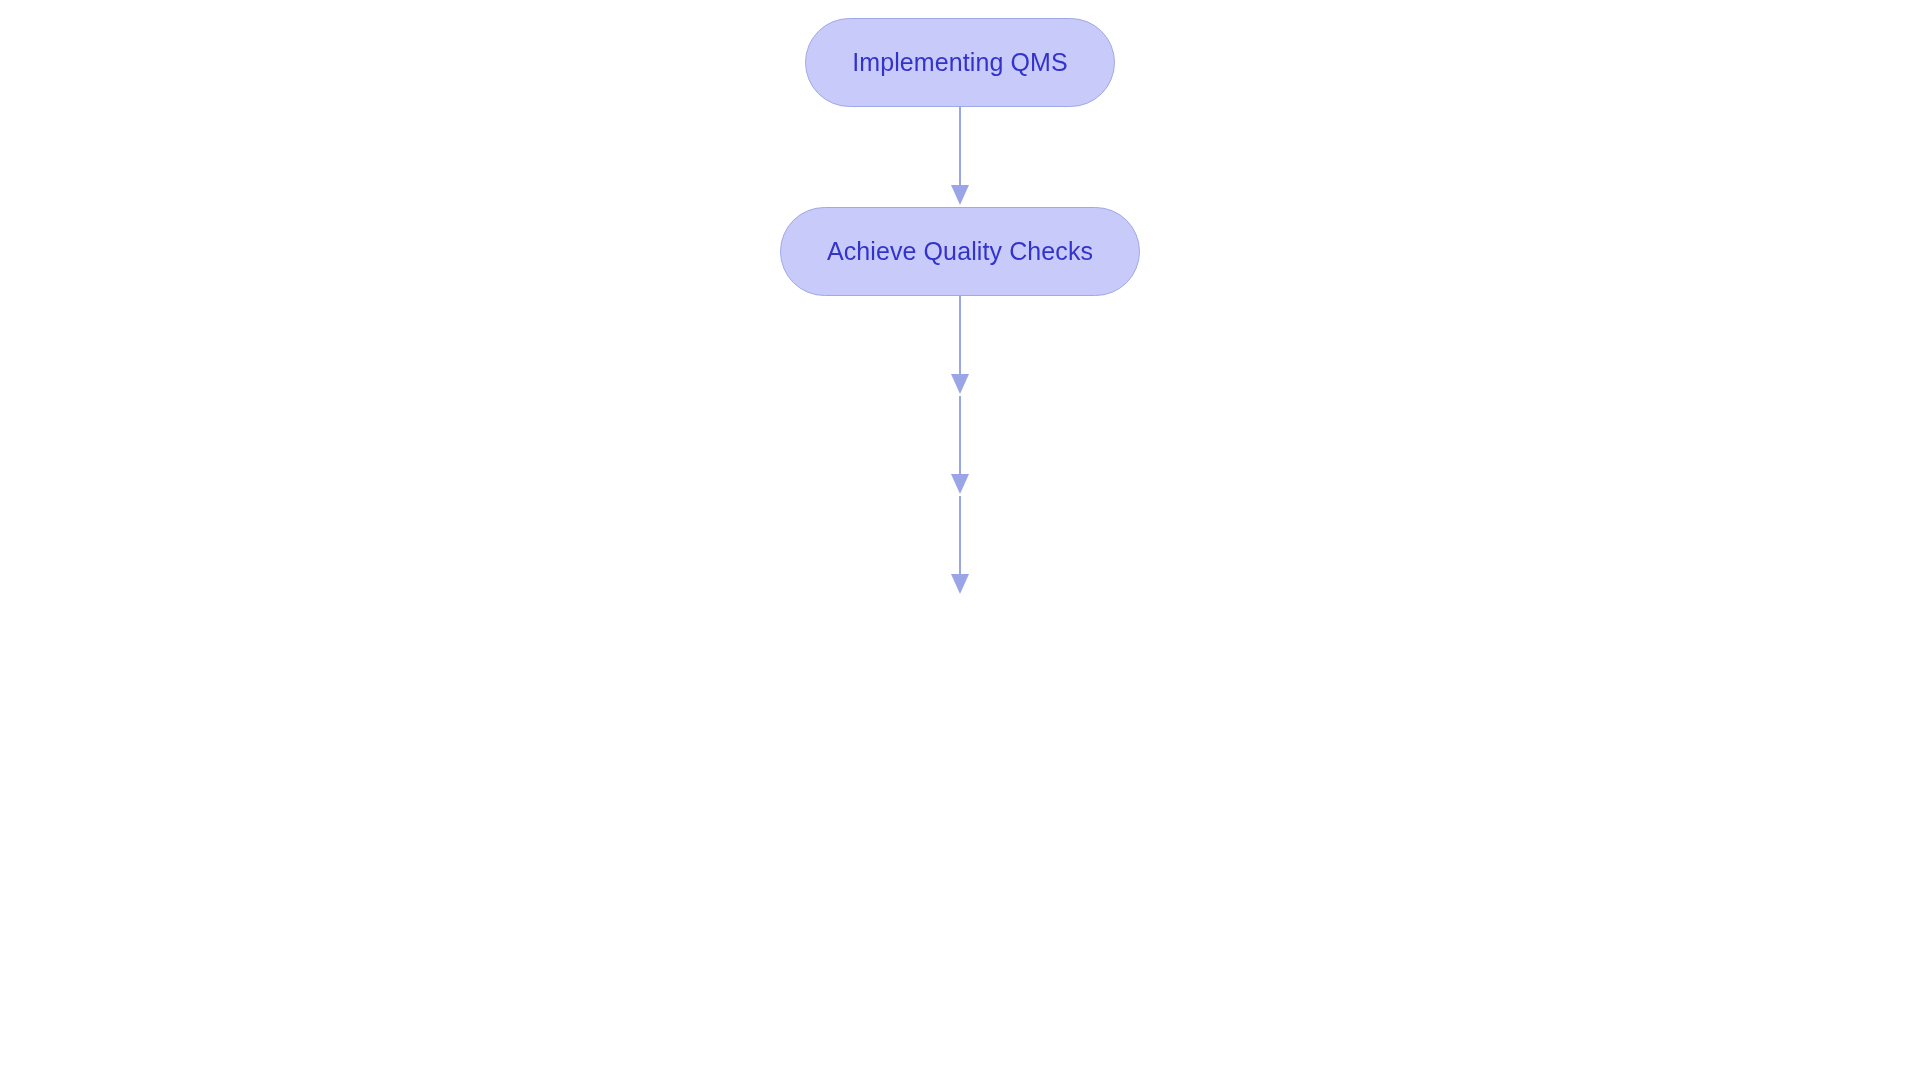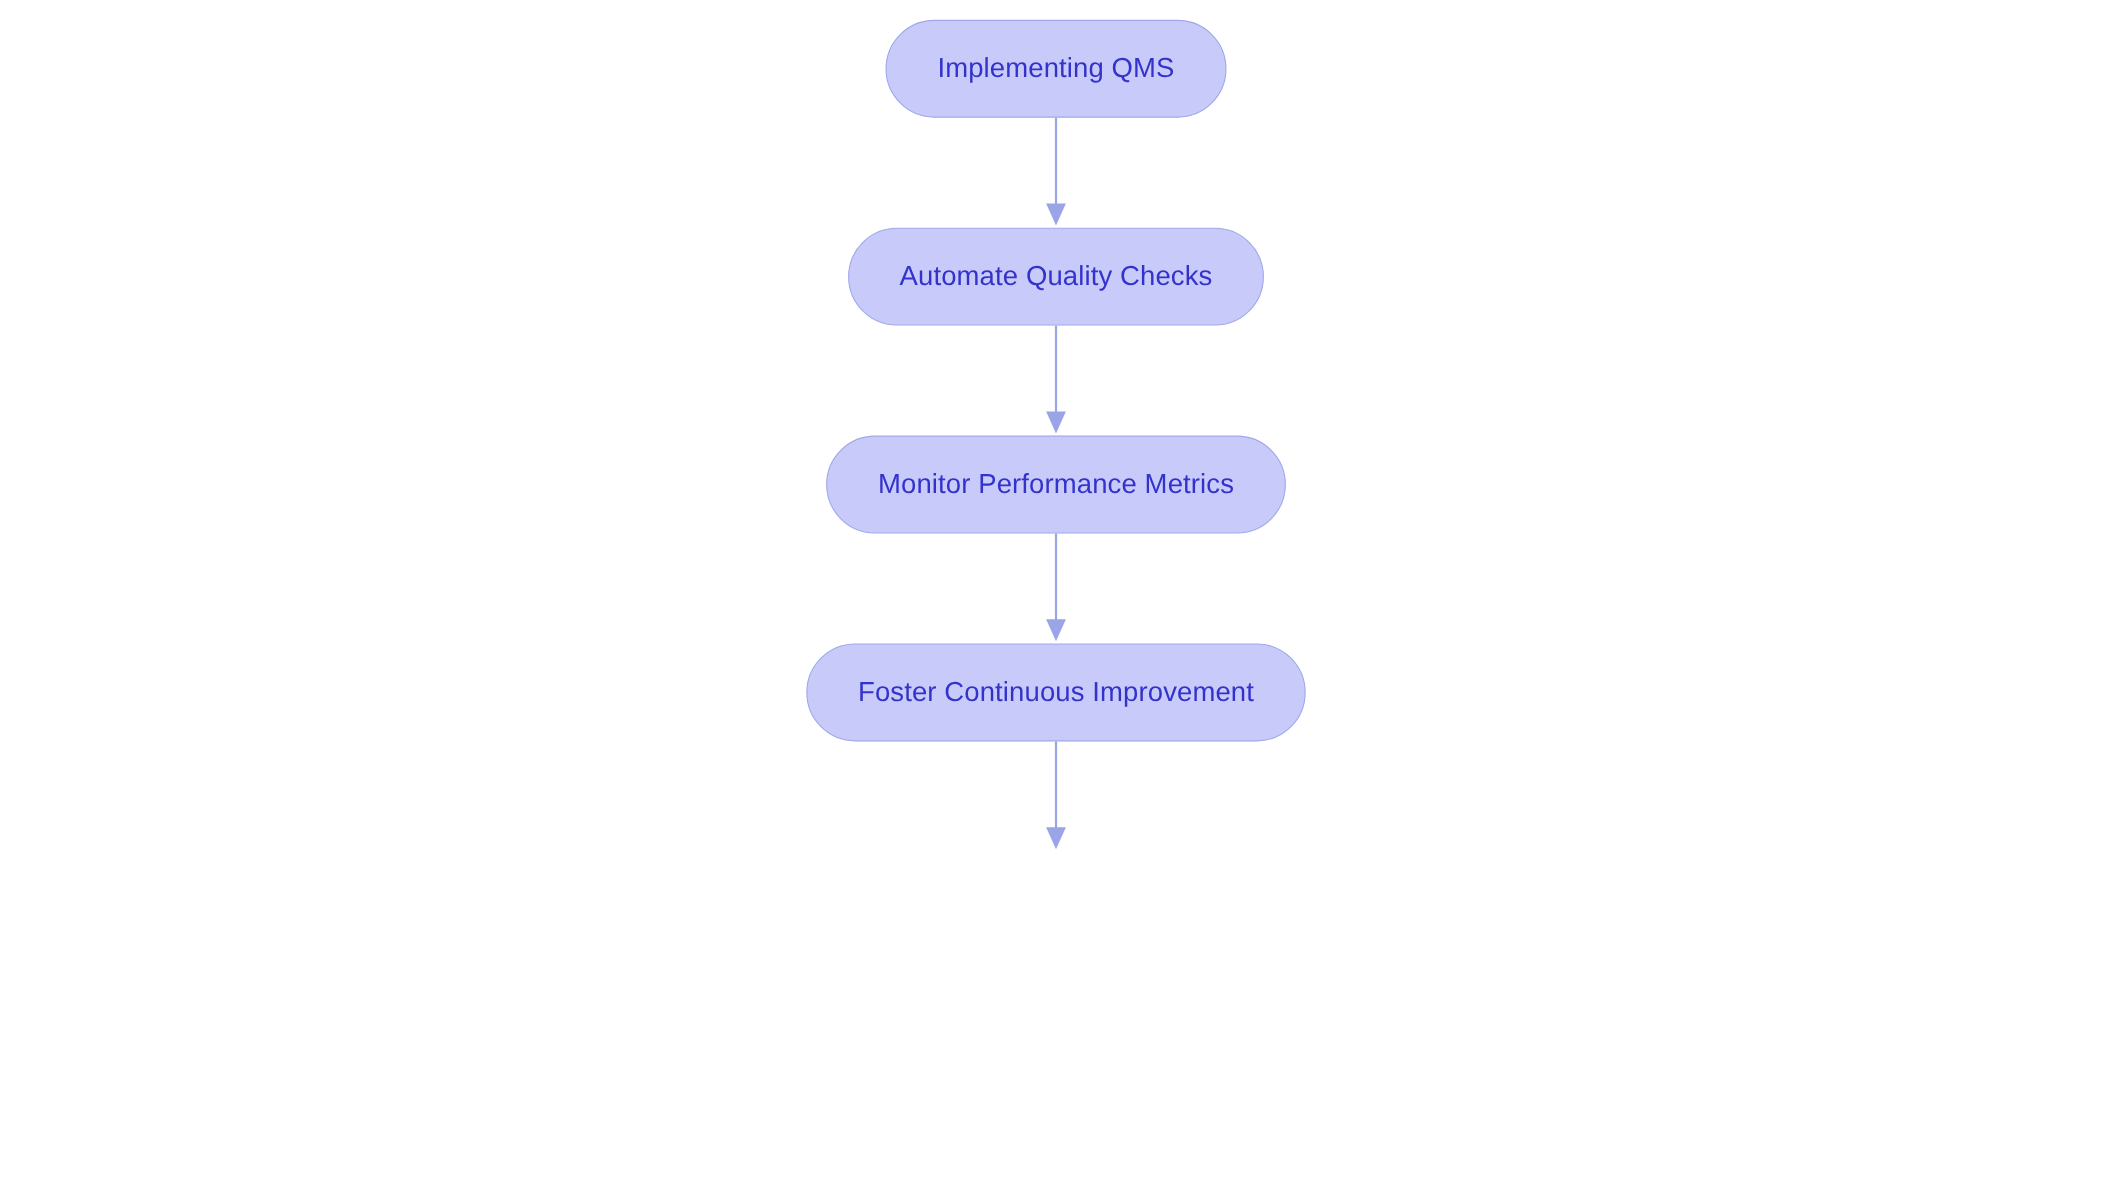--- a/index.html
+++ b/index.html
@@ -102,40 +102,34 @@
     <div class="node">
       <span class="node-label">Implementing QMS</span>
     </div>
 
     <div class="connector">
       <div class="line"></div>
       <div class="head"></div>
     </div>
 
     <div class="node">
-      <span class="node-label">Automate Quality Checks</span>
+      <span class="node-label">Achieve Quality Checks</span>
     </div>
 
     <div class="connector">
       <div class="line"></div>
       <div class="head"></div>
     </div>
 
-    <div class="node">
-      <span class="node-label">Monitor Performance Metrics</span>
-    </div>
 
     <div class="connector">
       <div class="line"></div>
       <div class="head"></div>
     </div>
 
-    <div class="node">
-      <span class="node-label">Foster Continuous Improvement</span>
-    </div>
 
     <div class="connector">
       <div class="line"></div>
       <div class="head"></div>
     </div>
 
 
   </div>
 </div>
 

